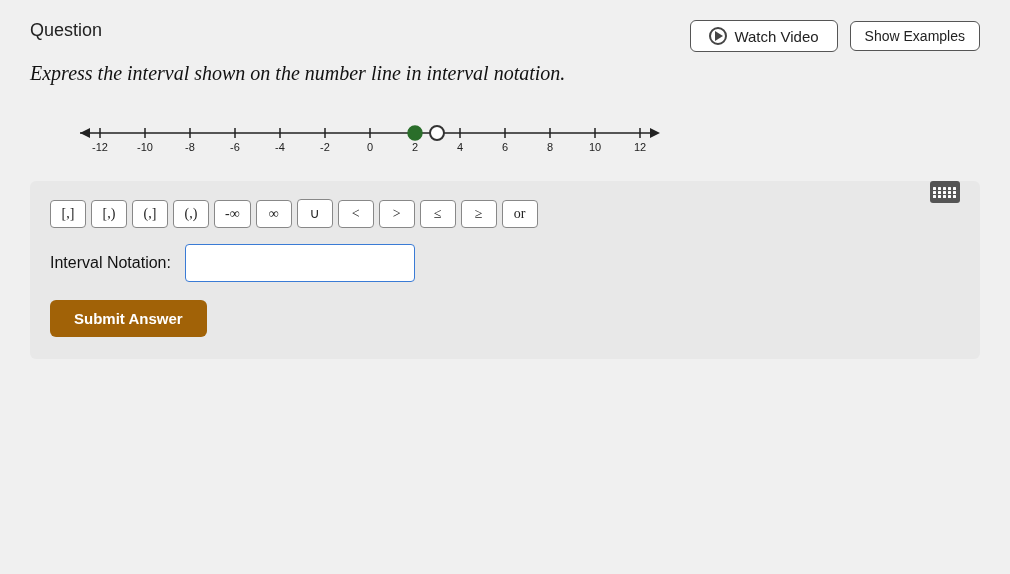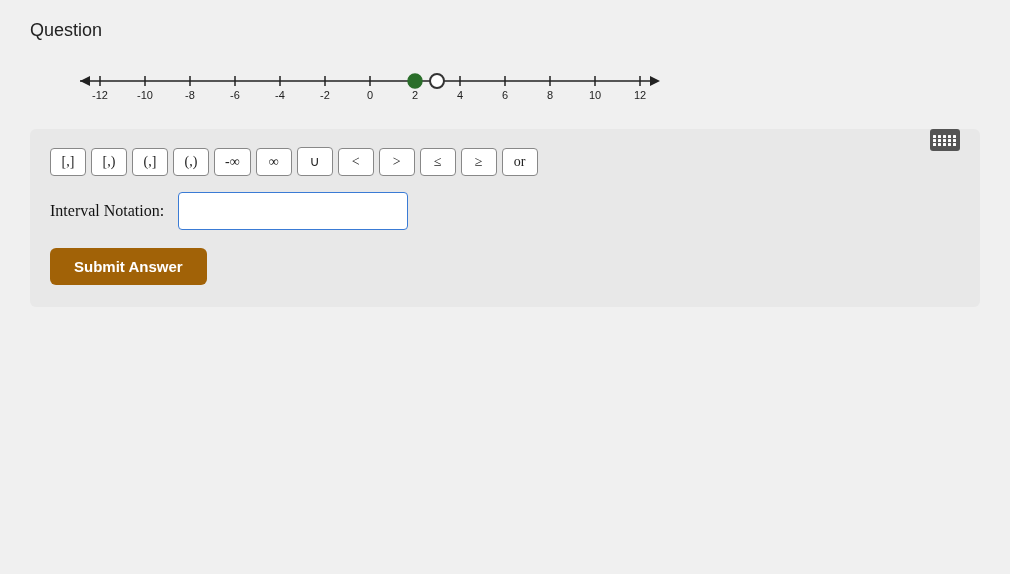--- a/index.html
+++ b/index.html
@@ -128,21 +128,21 @@
       text-align: center;
       color: #222;
     }
     .interval-notation-row {
       display: flex;
       align-items: center;
       gap: 14px;
       margin-bottom: 18px;
     }
     .interval-label {
-      font-family: Liberation Serif, serif;
+      font-family: Liberation Sans, sans-serif;
       font-size: 16px;
       color: #111;
       white-space: nowrap;
     }
     .interval-input {
       border: 1.5px solid #3a7bd5;
       border-radius: 4px;
       background: white;
       width: 230px;
       height: 38px;
@@ -185,22 +185,32 @@
       border-radius: 0.5px;
     }
   </style>
 </head>
 <body>
 
 <div class="page-container">
 
   <div class="header-row">
     <span class="question-label">Question</span>
+    <div class="header-buttons">
+      <button class="watch-video-btn">
+        <span class="play-icon">
+          <span class="play-triangle"></span>
+        </span>
+        <span>Watch Video</span>
+      </button>
+      <button class="show-examples-btn">Show Examples</button>
+    </div>
   </div>
 
+  <div class="question-text">Express the interval shown on the number line in interval notation.</div>
 
   <div class="number-line-container">
     <svg class="number-line-svg" viewBox="0 0 620 60">
 
       <line x1="20" y1="30" x2="590" y2="30" stroke="#222" stroke-width="1.5"></line>
 
       <polygon points="20,30 30,25 30,35" fill="#222"></polygon>
 
       <polygon points="600,30 590,25 590,35" fill="#222"></polygon>
 

